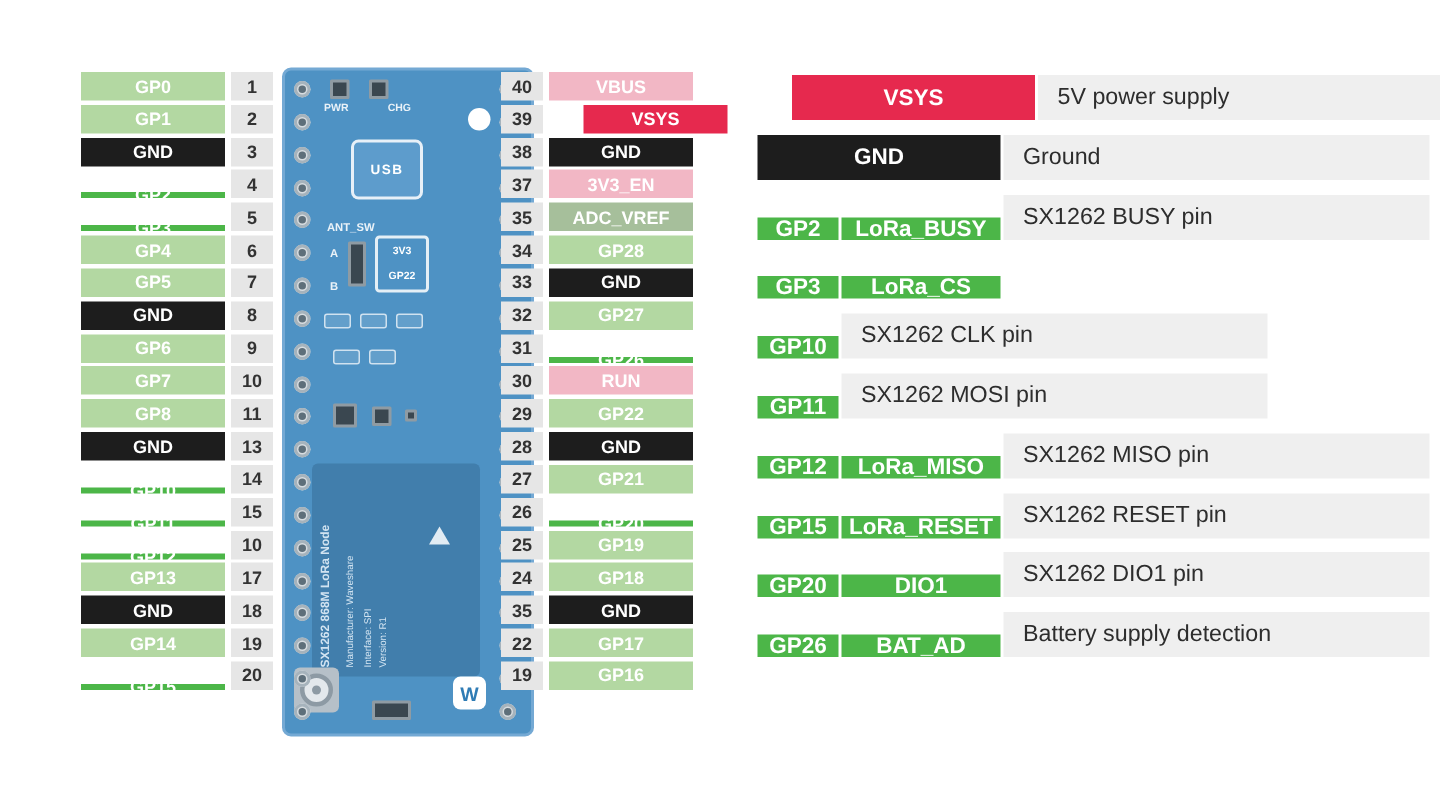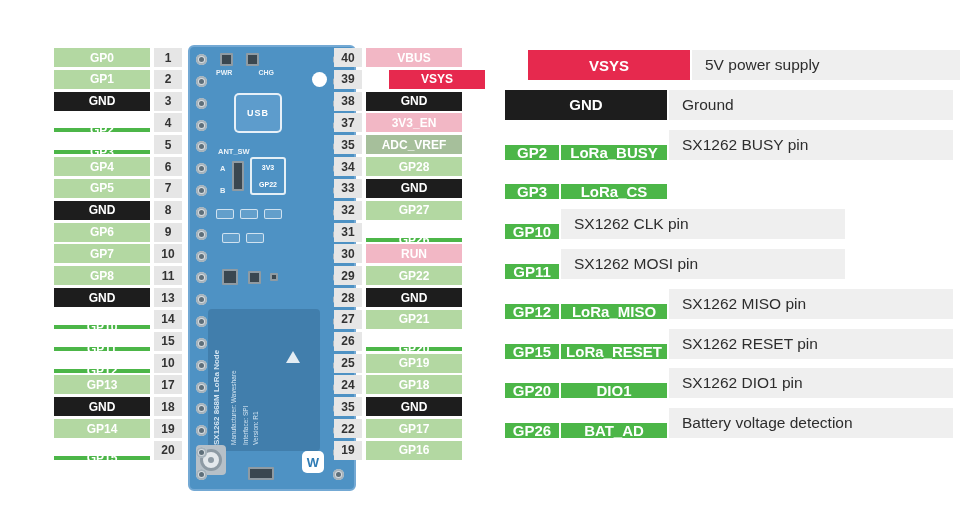--- a/index.html
+++ b/index.html
@@ -447,17 +447,17 @@
         <div class="legend-desc">SX1262 RESET pin</div>
       </div>
       <div class="legend-row">
         <div class="badge pin t-hot">GP20</div>
         <div class="badge signal t-hot">DIO1</div>
         <div class="legend-desc">SX1262 DIO1 pin</div>
       </div>
       <div class="legend-row">
         <div class="badge pin t-hot">GP26</div>
         <div class="badge signal t-hot">BAT_AD</div>
-        <div class="legend-desc">Battery voltage detection</div>
+        <div class="legend-desc">Battery supply detection</div>
       </div>
     </div>
 
 </div>
 
 </body></html>

